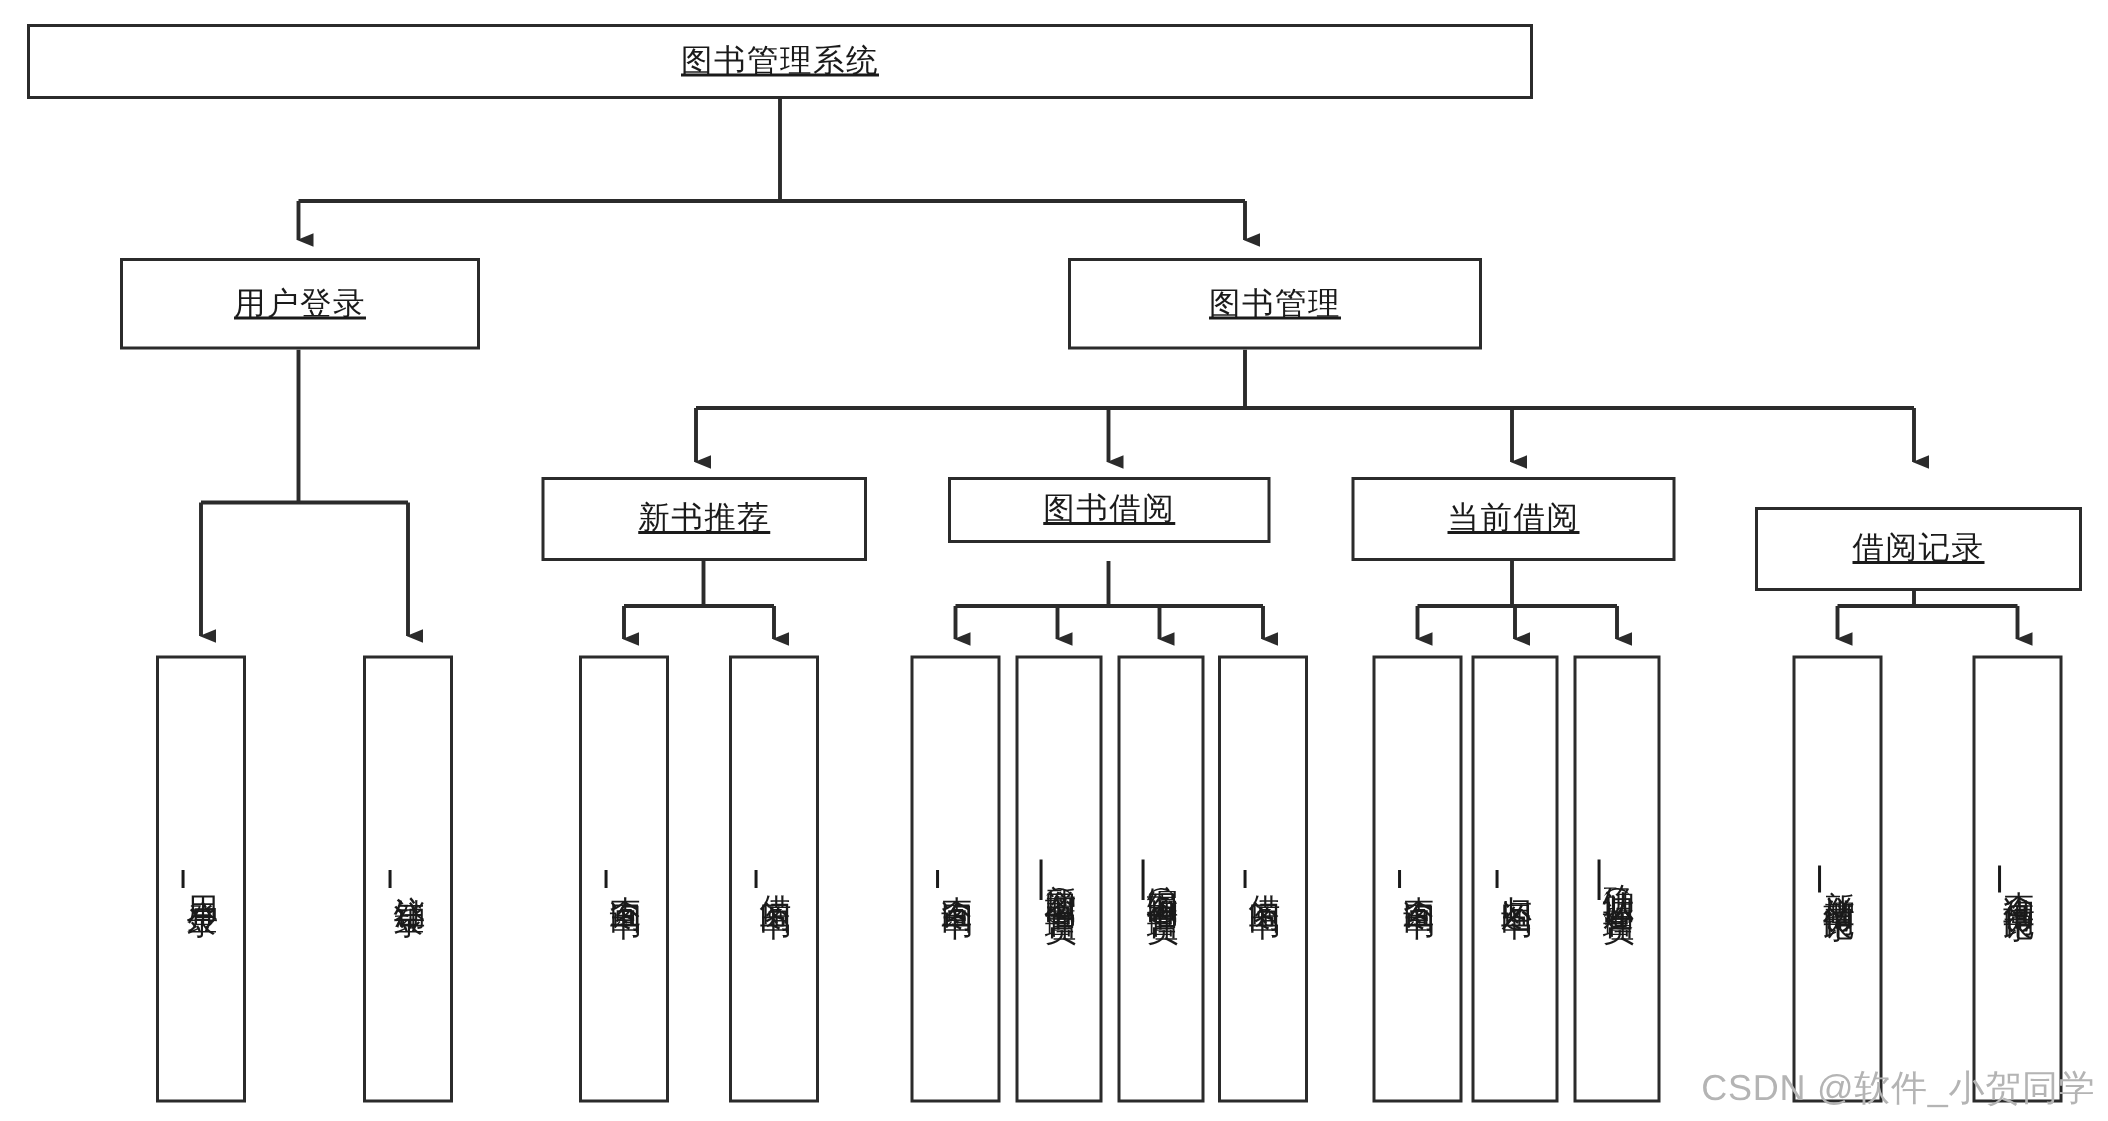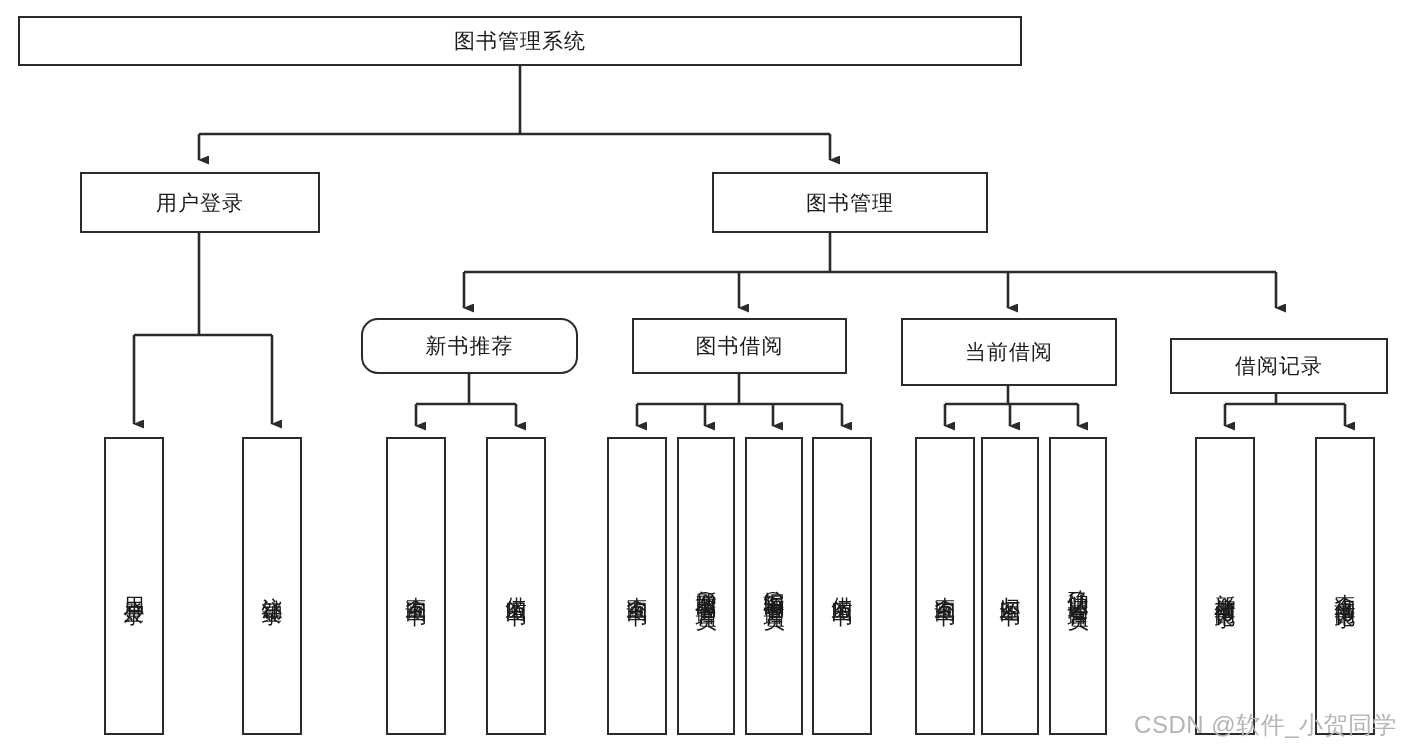--- a/index.html
+++ b/index.html
@@ -19,20 +19,21 @@
   }
   .node {
     position: absolute;
     box-sizing: border-box;
     border: 2px solid #2b2b2b;
     background: #ffffff;
     display: flex;
     align-items: center;
     justify-content: center;
     color: #1a1a1a;
+    text-decoration: underline;
   }
   .node.h-label {
     font-size: 21px;
     letter-spacing: 1px;
     line-height: 1.1;
   }
   .node.v-label {
     writing-mode: vertical-rl;
     text-orientation: upright;
     font-size: 21px;
@@ -126,25 +127,25 @@
       <path d="M1345,404 L1345,426" marker-end="url(#arrow)"></path>
     </g>
   </svg>
 
   <div class="node h-label root-node" style="left:18px; top:16px; width:1004px; height:50px;">图书管理系统</div>
 
   <div class="node h-label" style="left:80px; top:172px; width:240px; height:61px;">用户登录</div>
 
   <div class="node h-label" style="left:712px; top:172px; width:276px; height:61px;">图书管理</div>
 
-  <div class="node h-label" style="left:361px; top:318px; width:217px; height:56px;border-radius:17px;">新书推荐</div>
+  <div class="node h-label" style="left:361px; top:318px; width:217px; height:56px;">新书推荐</div>
 
-  <div class="node h-label" style="left:632px; top:318px; width:215px; height:56px;">图书借阅</div>
+  <div class="node h-label" style="left:632px; top:318px; width:215px; height:44px;">图书借阅</div>
 
-  <div class="node h-label" style="left:901px; top:318px; width:216px; height:68px;">当前借阅</div>
+  <div class="node h-label" style="left:901px; top:318px; width:216px; height:56px;">当前借阅</div>
 
   <div class="node h-label" style="left:1170px; top:318px; width:218px; height:56px;margin-top:20px;">借阅记录</div>
 
   <div class="node v-label" style="left:104px; top:437px; width:60px; height:298px;">
     <span>用户登录</span>
   </div>
   <div class="node v-label" style="left:242px; top:437px; width:60px; height:298px;">
     <span>注销登录</span>
   </div>
 

